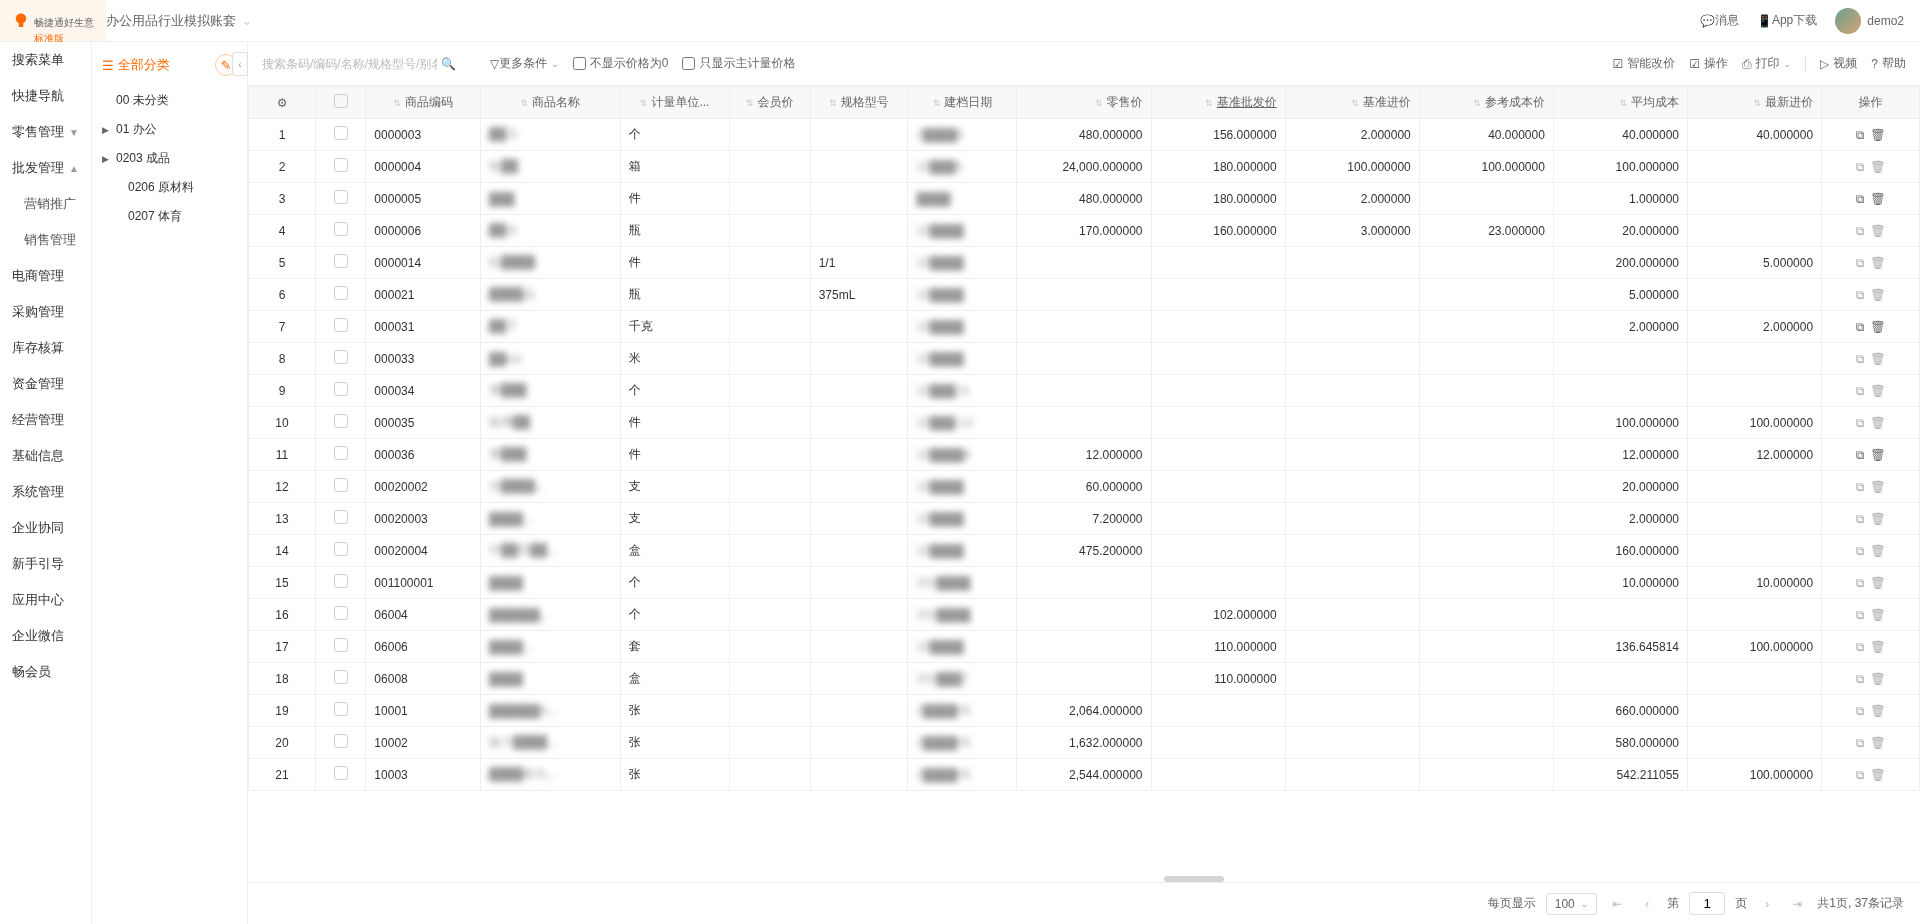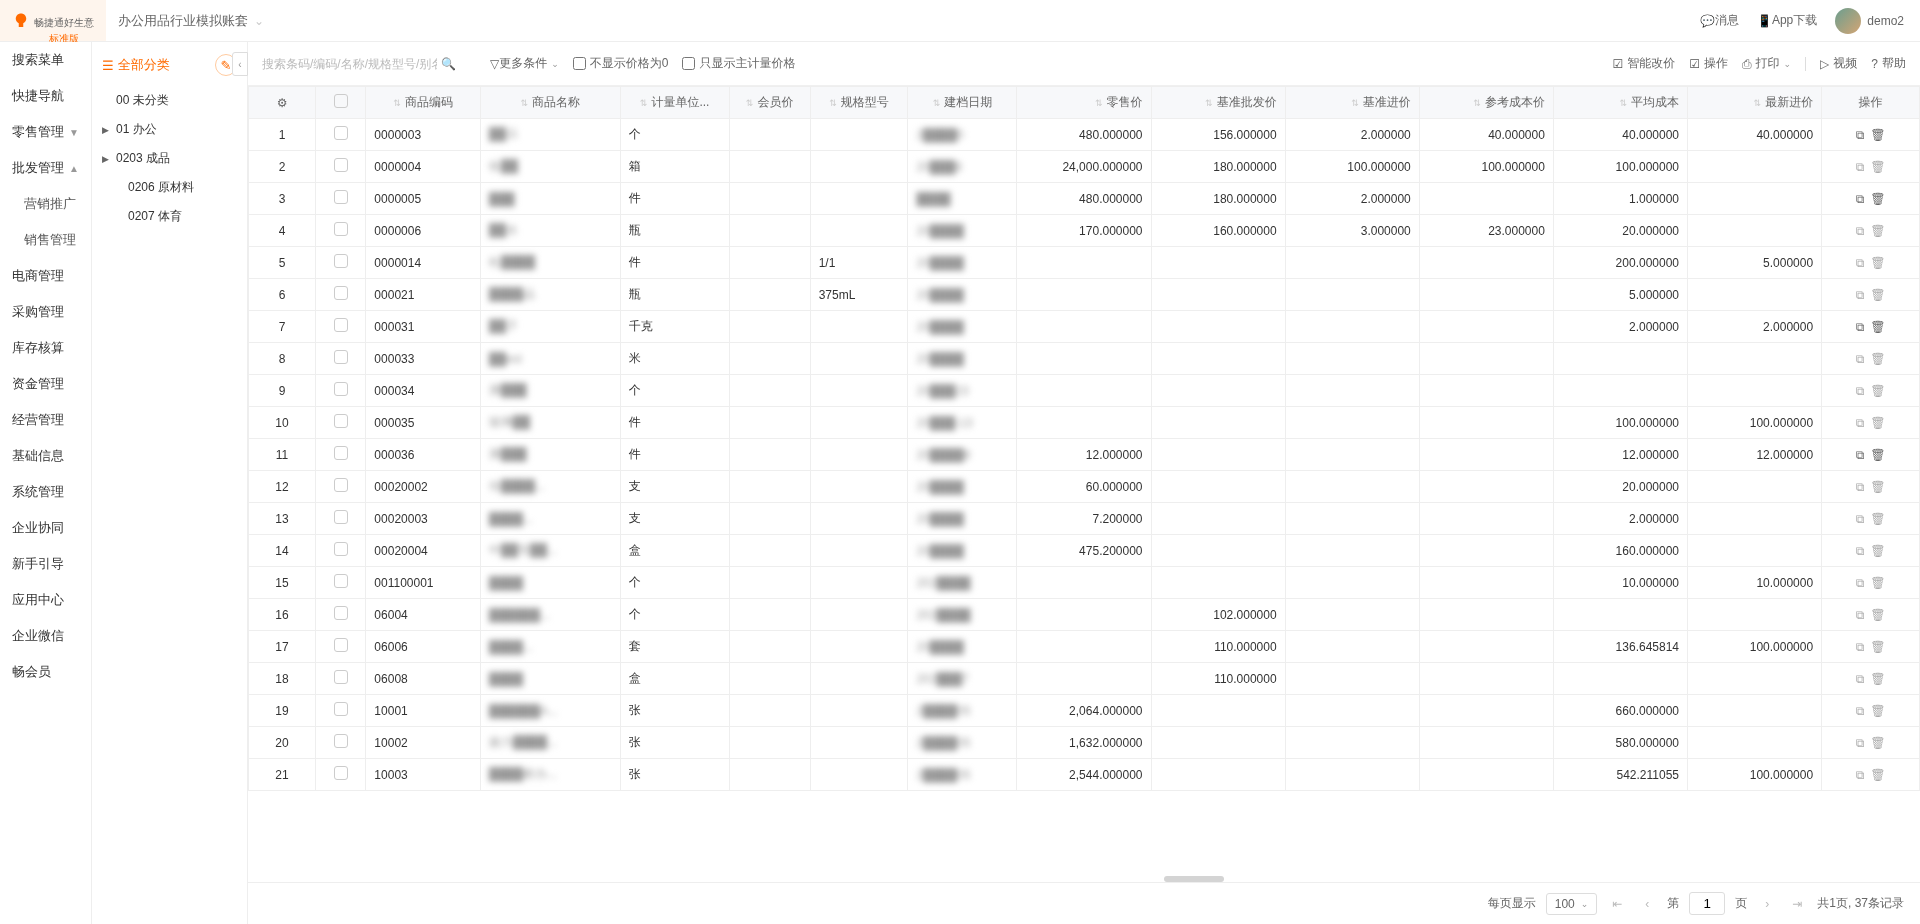--- a/index.html
+++ b/index.html
@@ -3,22 +3,22 @@
   <meta charset="utf-8">
   <style>
     * { margin: 0; padding: 0; box-sizing: border-box; }
     body { font-family: "Microsoft YaHei", -apple-system, sans-serif; font-size: 12px; color: #333; background: #fff; overflow: hidden; }
     
     
     .header { display: flex; align-items: center; height: 42px; border-bottom: 1px solid #eee; padding: 0 16px 0 0; }
     .logo-area { display: flex; align-items: center; padding: 0 12px; height: 100%; background: #fef5ed; min-width: 92px; }
     .logo-icon { width: 18px; height: 18px; margin-right: 4px; }
     .logo-text { font-size: 10px; color: #666; margin-top: 20px; }
-    .logo-badge { font-size: 10px; color: #ff6a00; margin-top: 2px; text-align: center; }
-    .account-name { margin-left: 12px; color: #666; font-size: 13px; }
+    .logo-badge { font-size: 10px; color: #ff6a00; margin-top: 2px; }
+    .account-name { margin-left: 0; color: #666; font-size: 13px; }
     .account-dropdown { margin-left: 6px; color: #ccc; cursor: pointer; }
     .header-spacer { flex: 1; }
     .header-action { display: flex; align-items: center; margin-left: 18px; color: #666; cursor: pointer; font-size: 12px; }
     .avatar { width: 26px; height: 26px; border-radius: 50%; background: linear-gradient(135deg, #6b9e8f, #d4a574); margin-right: 6px; }
     
     
     .layout { display: flex; height: calc(924px - 42px); }
     .sidebar { width: 92px; background: #fff; border-right: 1px solid #eee; overflow-y: auto; }
     .sidebar-item { height: 36px; display: flex; align-items: center; padding: 0 12px; color: #333; cursor: pointer; font-size: 13px; position: relative; }
     .sidebar-item.sub { padding-left: 24px; color: #555; }
@@ -276,21 +276,21 @@
                 <tr id="thead-row">
                   <th class="ctr"><span>⚙</span></th>
                   <th class="ctr"><span class="row-chk"></span></th>
                   <th><span class="sort-both">⇅</span>商品编码</th>
                   <th><span class="sort-both">⇅</span>商品名称</th>
                   <th><span class="sort-both">⇅</span>计量单位...</th>
                   <th><span class="sort-both">⇅</span>会员价</th>
                   <th><span class="sort-both">⇅</span>规格型号</th>
                   <th><span class="sort-both">⇅</span>建档日期</th>
                   <th style="text-align: right;"><span class="sort-both">⇅</span>零售价</th>
-                  <th style="text-align: right;"><span class="sort-both">⇅</span>基准批发价</th>
+                  <th style="text-align: right; text-decoration: underline;"><span class="sort-both">⇅</span>基准批发价</th>
                   <th style="text-align: right;"><span class="sort-both">⇅</span>基准进价</th>
                   <th style="text-align: right;"><span class="sort-both">⇅</span>参考成本价</th>
                   <th style="text-align: right;"><span class="sort-both">⇅</span>平均成本</th>
                   <th style="text-align: right;"><span class="sort-both">⇅</span>最新进价</th>
                   <th class="ctr">操作</th>
                 </tr>
               </thead>
             <tbody id="tbody">
                 <tr>
                   <td class="ctr">1</td>

